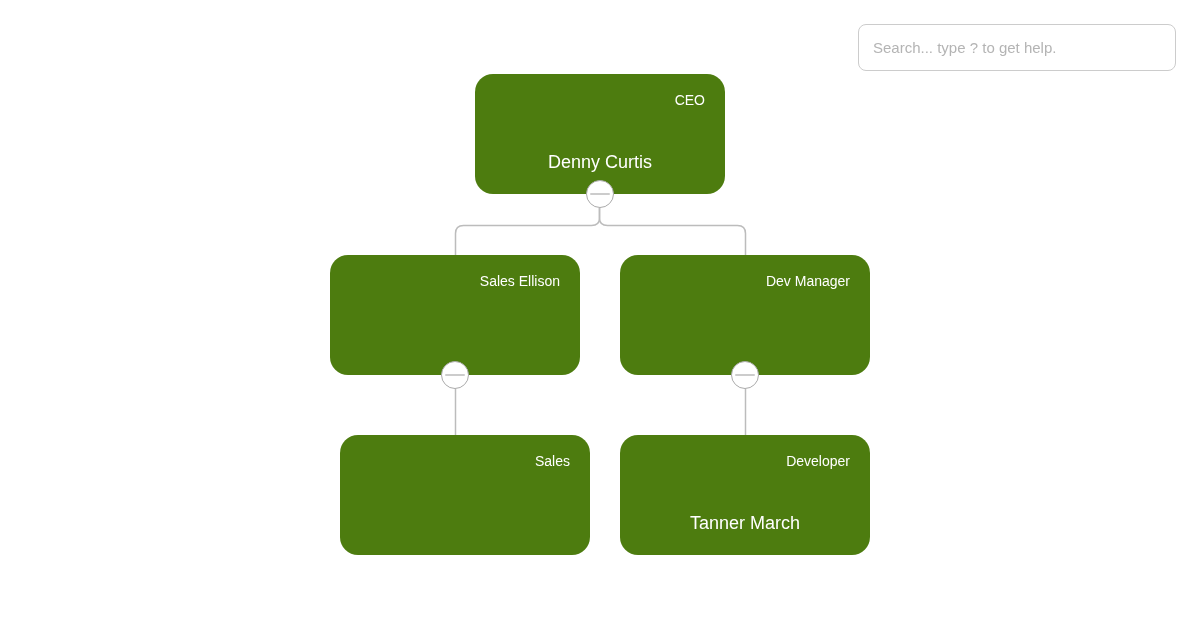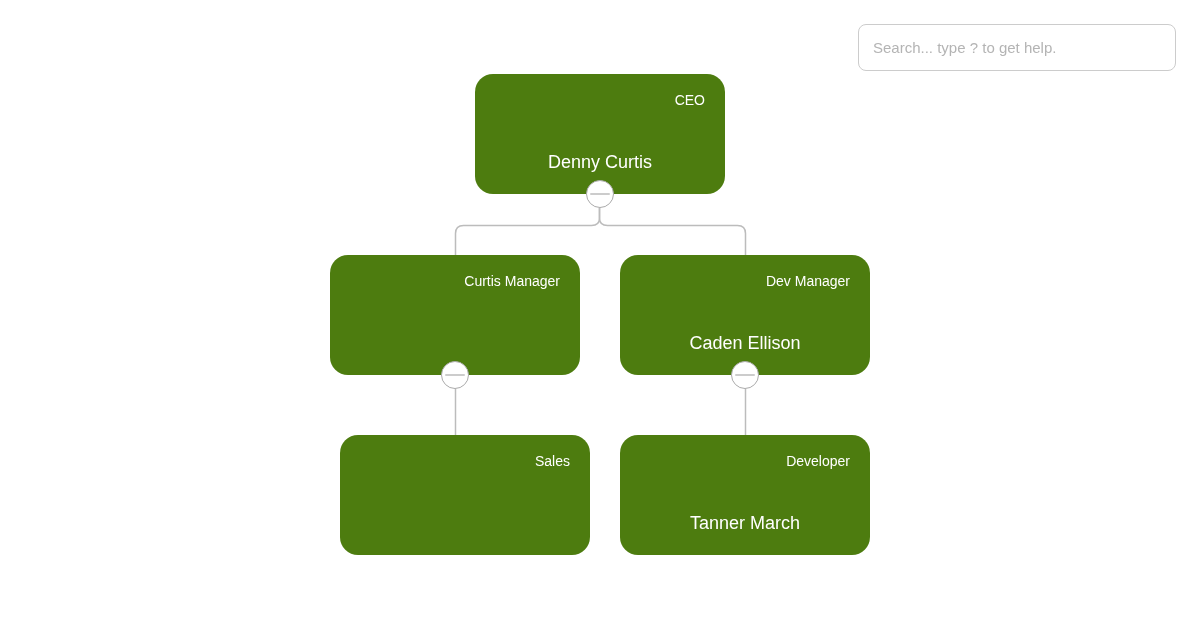--- a/index.html
+++ b/index.html
@@ -104,29 +104,28 @@
 
   <div class="node node-ceo">
     <div class="role">CEO</div>
     <div class="name">Denny Curtis</div>
     <div class="toggle">
       <div class="minus"></div>
     </div>
   </div>
 
   <div class="node node-sales-mgr">
-    <div class="role">Curtis Manager</div>
+    <div class="role">Sales Ellison</div>
     <div class="toggle">
       <div class="minus"></div>
     </div>
   </div>
 
   <div class="node node-dev-mgr">
     <div class="role">Dev Manager</div>
-    <div class="name">Caden Ellison</div>
     <div class="toggle">
       <div class="minus"></div>
     </div>
   </div>
 
   <div class="node node-sales">
     <div class="role">Sales</div>
   </div>
 
   <div class="node node-developer">

